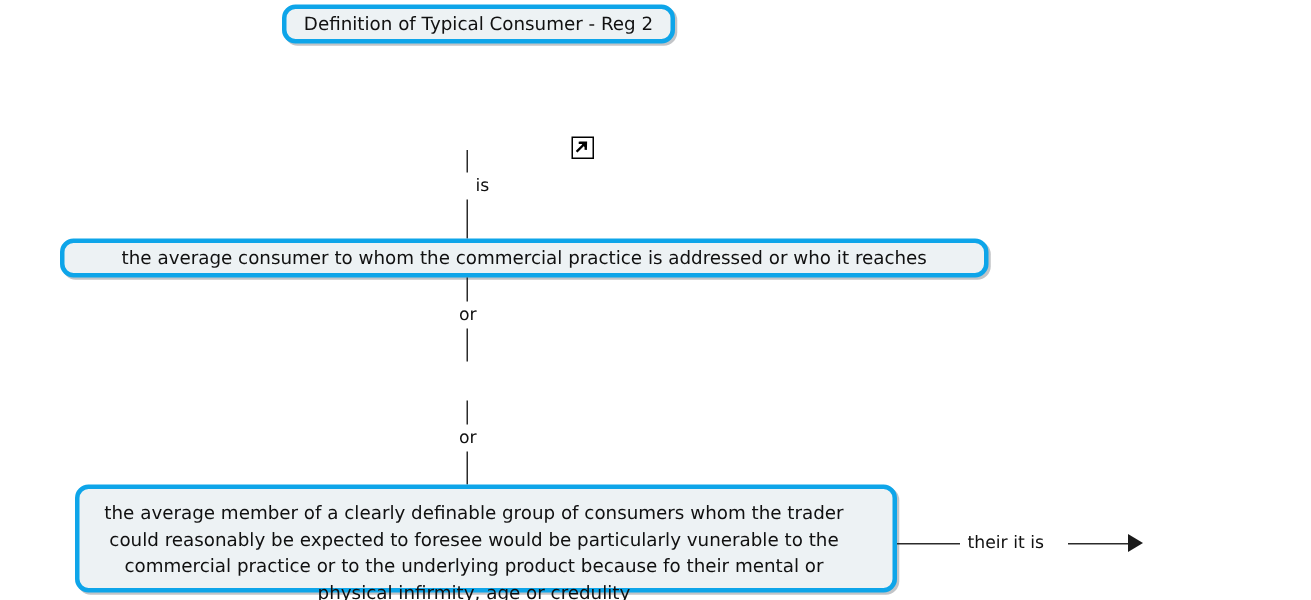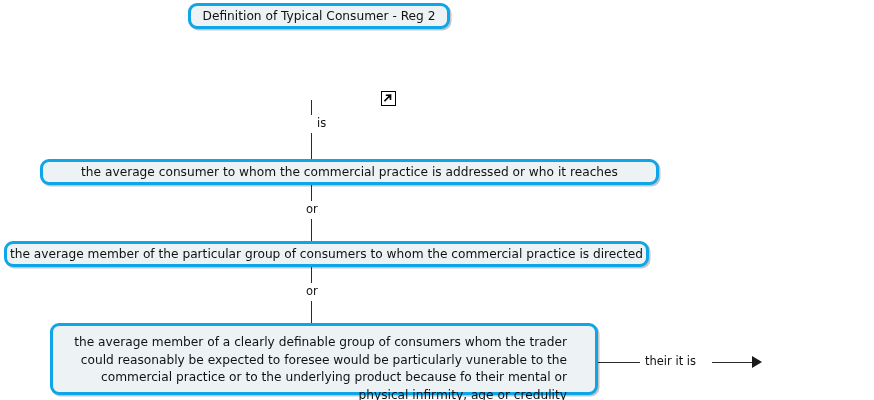--- a/index.html
+++ b/index.html
@@ -37,21 +37,21 @@
     justify-content: center;
     font-size: 12.2px;
     line-height: 16px;
     color: #111111;
     text-align: center;
     padding: 0 10px;
     white-space: nowrap;
   }
   .node.multiline {
     white-space: normal;
-    text-align: right;
+    text-align: center;
     justify-content: flex-start;
     align-items: flex-start;
     padding: 8px 28px 10px 12px;
     line-height: 17.5px;
   }
   .node.plain {
     background: #f2f6f7;
   }
 
   
@@ -145,21 +145,20 @@
   <div class="vline" id="line-is-top"></div>
   <div class="edge-label" id="label-is">is</div>
   <div class="vline" id="line-is-bottom"></div>
 
   <div class="node" id="node-average-consumer">the average consumer to whom the commercial practice is addressed or who it reaches</div>
 
   <div class="vline" id="line-or1-top"></div>
   <div class="edge-label" id="label-or1">or</div>
   <div class="vline" id="line-or1-bottom"></div>
 
-  <div class="node" id="node-group">the average member of the particular group of consumers to whom the commercial practice is directed</div>
 
   <div class="vline" id="line-or2-top"></div>
   <div class="edge-label" id="label-or2">or</div>
   <div class="vline" id="line-or2-bottom"></div>
 
   <div class="node multiline" id="node-vulnerable">the average member of a clearly definable group of consumers whom the trader could reasonably be expected to foresee would be particularly vunerable to the commercial practice or to the underlying product because fo their mental or physical infirmity, age or credulity</div>
 
   <div class="hline" id="line-unless-left"></div>
   <div class="edge-label" id="label-unless">their it is</div>
   <div class="hline" id="line-unless-right"></div>

